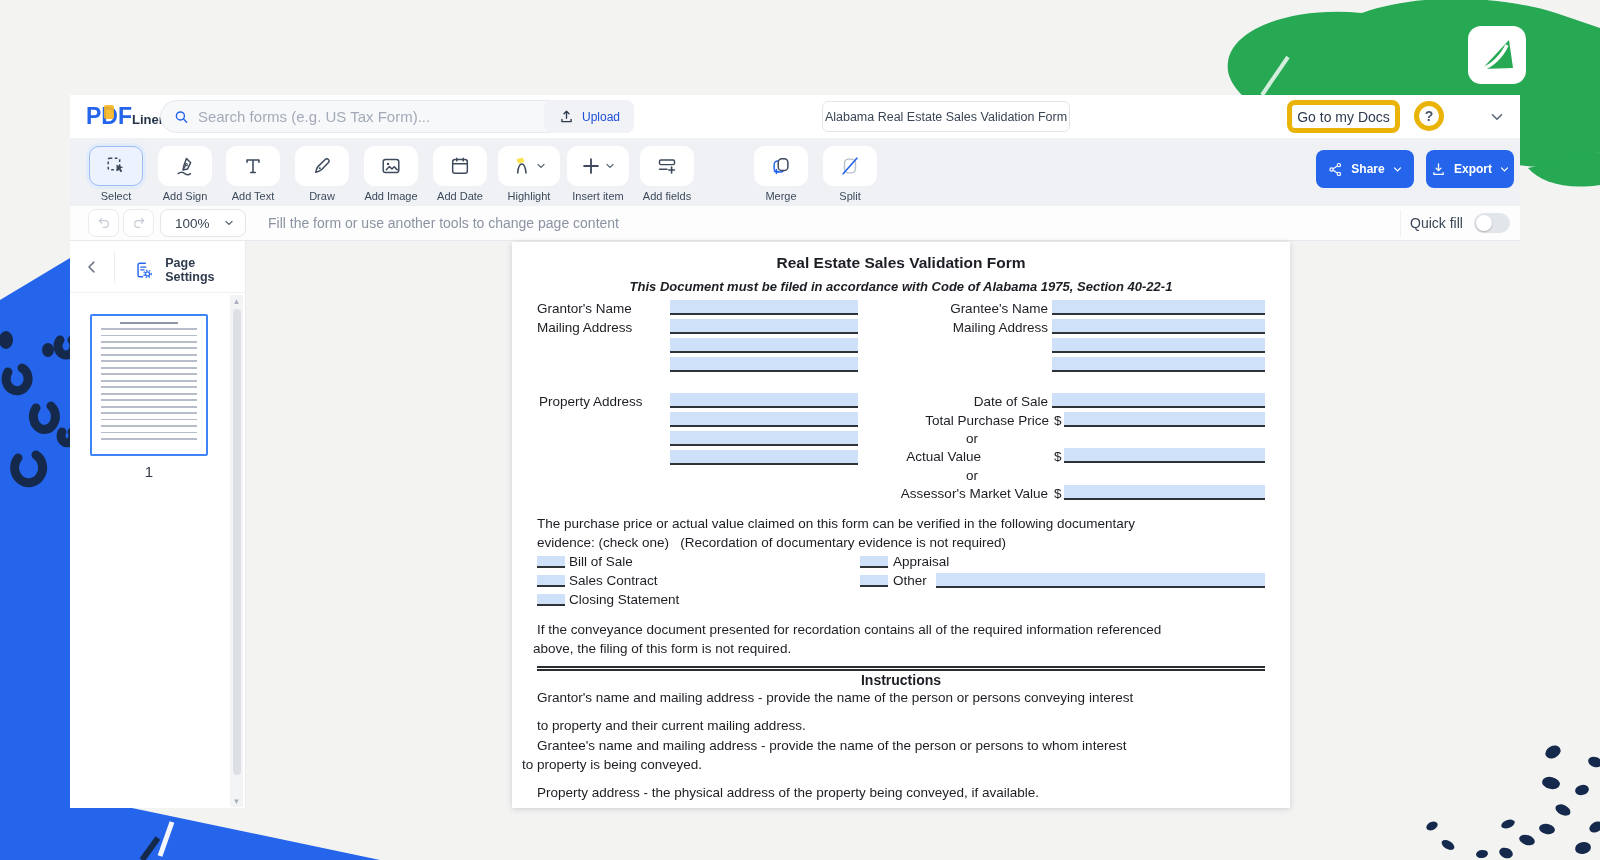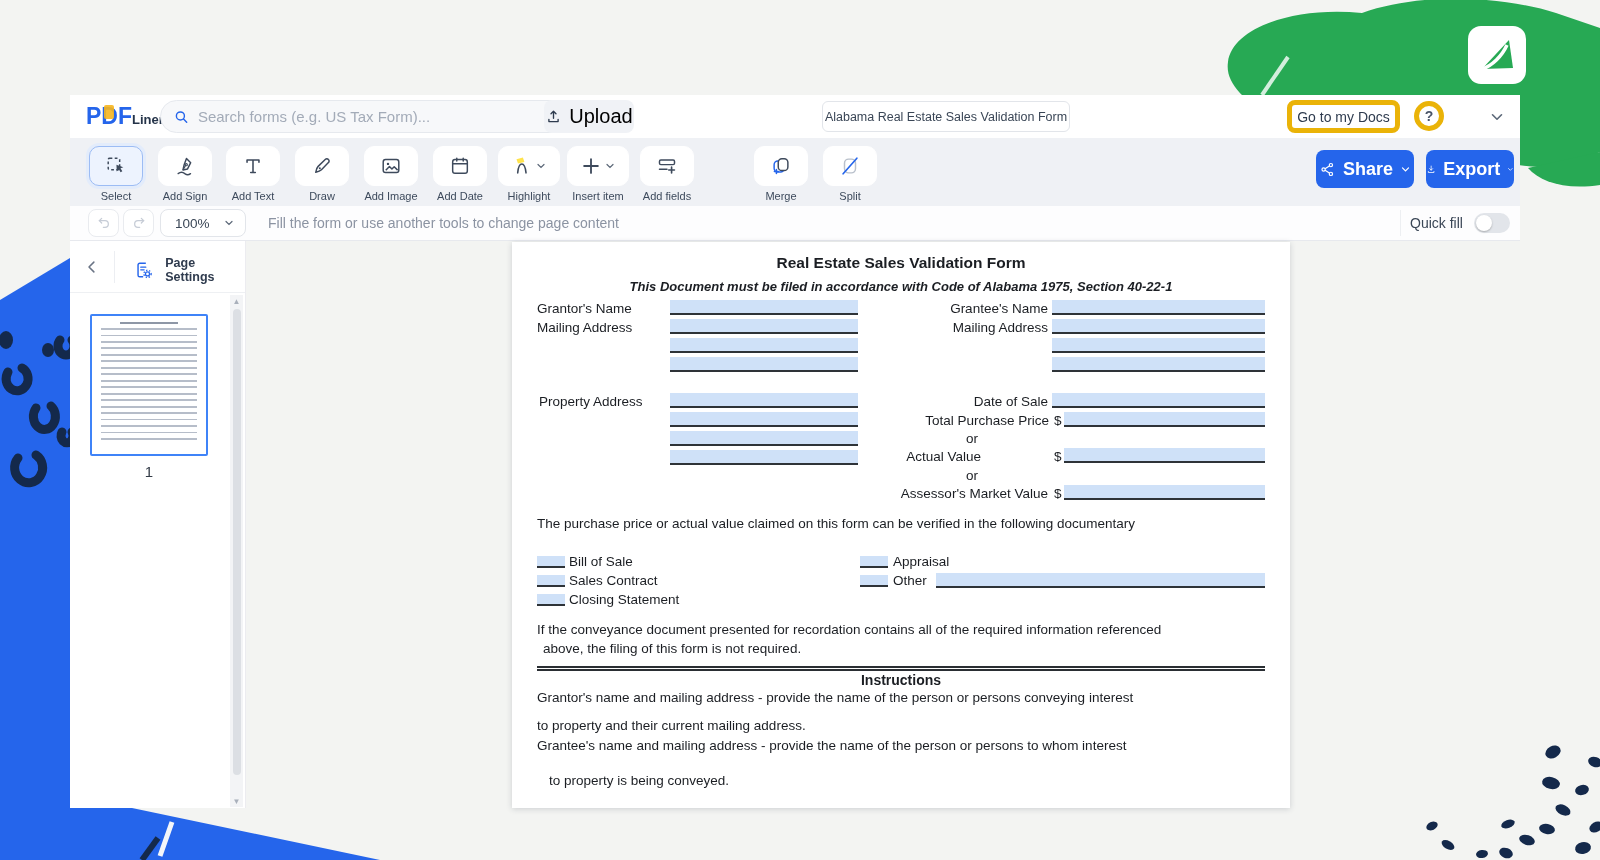--- a/index.html
+++ b/index.html
@@ -20,38 +20,38 @@
     box-shadow:0 1px 6px rgba(30,40,60,.18); color:#1b1e23; }
 
   
   .logo-pdf { font-size:23px; font-weight:bold; letter-spacing:0; }
   .logo-liner { font-size:13px; font-weight:bold; color:#253449; }
   .search-box { position:absolute; left:90px; top:5px; width:440px; height:33px; background:#f7f8fa;
     border:1px solid #e6e9ee; border-radius:17px; display:flex; align-items:center; padding:0 12px; }
   .search-box input { border:none; outline:none; background:transparent; font-size:15px; color:#3c4a5e;
     width:100%; margin-left:8px; font-family:"Liberation Sans",sans-serif; }
   .search-box input::placeholder { color:#a3abb8; }
-  .btn-light { background:#f0f2f6; border:none; border-radius:8px; color:#000000; font-size:20px;
+  .btn-light { background:#f0f2f6; border:none; border-radius:8px; color:#1d4ed8; font-size:12px;
     display:flex; align-items:center; gap:7px; justify-content:center; cursor:pointer;
     font-family:"Liberation Sans",sans-serif; }
   .title-input { position:absolute; left:752px; top:6px; width:248px; height:31px; border:1px solid #e2e5ea;
     border-radius:6px; font-size:12.5px; color:#3a4656; text-align:center; background:#fff;
     font-family:"Liberation Sans",sans-serif; }
   .btn-outline { background:#fff; border:5px solid #eab308; border-radius:8px; color:#2e3b4e;
     font-size:14px; cursor:pointer; font-family:"Liberation Sans",sans-serif; }
 
   
   .tool { position:absolute; top:8px; width:90px; text-align:center; cursor:pointer; }
   .tool-box { width:54px; height:40px; margin:0 auto; background:#fff; border:1px solid #fff; border-radius:10px;
     display:flex; align-items:center; justify-content:center; gap:2px; }
   .tool-box.wide { width:62px; }
   .tool-box.active { background:#edf3fe; border:1.5px solid #9cbcf4; box-shadow:0 0 0 3px #e3ecfb; }
   .tool-label { font-size:11px; color:#3d4a5c; margin-top:4px; white-space:nowrap; }
   .btn-primary { position:absolute; top:12px; height:38px; background:#2565eb; border:none; border-radius:8px;
-    color:#fff; font-size:18px; font-weight:bold; display:flex; align-items:center; justify-content:center;
+    color:#fff; font-size:12px; font-weight:bold; display:flex; align-items:center; justify-content:center;
     gap:7px; cursor:pointer; font-family:"Liberation Sans",sans-serif; }
 
   
   .mini-btn { position:absolute; top:3px; width:31px; height:28px; background:#fff; border:1px solid #e9ebef;
     border-radius:8px; display:flex; align-items:center; justify-content:center; cursor:pointer; }
   .zoom-select { position:absolute; left:90px; top:3px; width:86px; height:28px; background:#fff;
     border:1px solid #e2e5ea; border-radius:8px; display:flex; align-items:center; justify-content:space-between;
     padding:0 10px 0 14px; font-size:13.5px; color:#3a4656; cursor:pointer; }
   .hint { position:absolute; left:198px; top:0; height:34px; line-height:34px; font-size:14px; color:#8b93a2; }
   .toggle { position:absolute; left:1404px; top:7px; width:36px; height:20px; border-radius:10px;
@@ -399,38 +399,40 @@
   <div class="dt" style="left:542px; top:207px;">$</div>
   <div class="fld" style="left:552px; top:206px; width:201px;"></div>
 
   <div class="dt" style="left:430px; top:226px; width:60px; text-align:center;">or</div>
 
   <div class="dt right-lb" style="left:330px; top:244px; width:206px;">Assessor's Market Value</div>
   <div class="dt" style="left:542px; top:244px;">$</div>
   <div class="fld" style="left:552px; top:243px; width:201px;"></div>
 
   <div class="dt" style="left:25px; top:274px;">The purchase price or actual value claimed on this form can be verified in the following documentary</div>
+  <div class="dt" style="left:25px; top:293px; white-space:pre;">evidence: (check one)   (Recordation of documentary evidence is not required)</div>
 
   <div class="cbx" style="left:25px; top:314px;"></div>
   <div class="dt" style="left:57px; top:312px;">Bill of Sale</div>
   <div class="cbx" style="left:25px; top:333px;"></div>
   <div class="dt" style="left:57px; top:331px;">Sales Contract</div>
   <div class="cbx" style="left:25px; top:352px;"></div>
   <div class="dt" style="left:57px; top:350px;">Closing Statement</div>
 
   <div class="cbx" style="left:348px; top:314px;"></div>
   <div class="dt" style="left:381px; top:312px;">Appraisal</div>
   <div class="cbx" style="left:348px; top:333px;"></div>
   <div class="dt" style="left:381px; top:331px;text-align:center;">Other</div>
   <div class="fld" style="left:424px; top:331px; width:329px;"></div>
 
   <div class="dt" style="left:25px; top:380px;">If the conveyance document presented for recordation contains all of the required information referenced</div>
-  <div class="dt" style="left:31px; top:399px;">above, the filing of this form is not required.</div>
+  <div class="dt" style="left:21px; top:399px;">above, the filing of this form is not required.</div>
 
   <div class="doc-rule" style="top:424px;"></div>
 
   <div class="dt" style="left:25px; top:448px;">Grantor's name and mailing address - provide the name of the person or persons conveying interest</div>
 
   <div class="dt" style="left:0; top:430px; width:778px; text-align:center; font-weight:bold; font-size:14px;">Instructions</div>
   <div class="dt" style="left:25px; top:476px;">to property and their current mailing address.</div>
   <div class="dt" style="left:25px; top:496px;">Grantee's name and mailing address - provide the name of the person or persons to whom interest</div>
-  <div class="dt" style="left:37px; top:515px;margin-top:16px;">to property is being conveyed.</div>
+  <div class="dt" style="left:10px; top:515px;">to property is being conveyed.</div>
+  <div class="dt" style="left:25px; top:543px;">Property address - the physical address of the property being conveyed, if available.</div>
 </div>
 
 </body></html>

